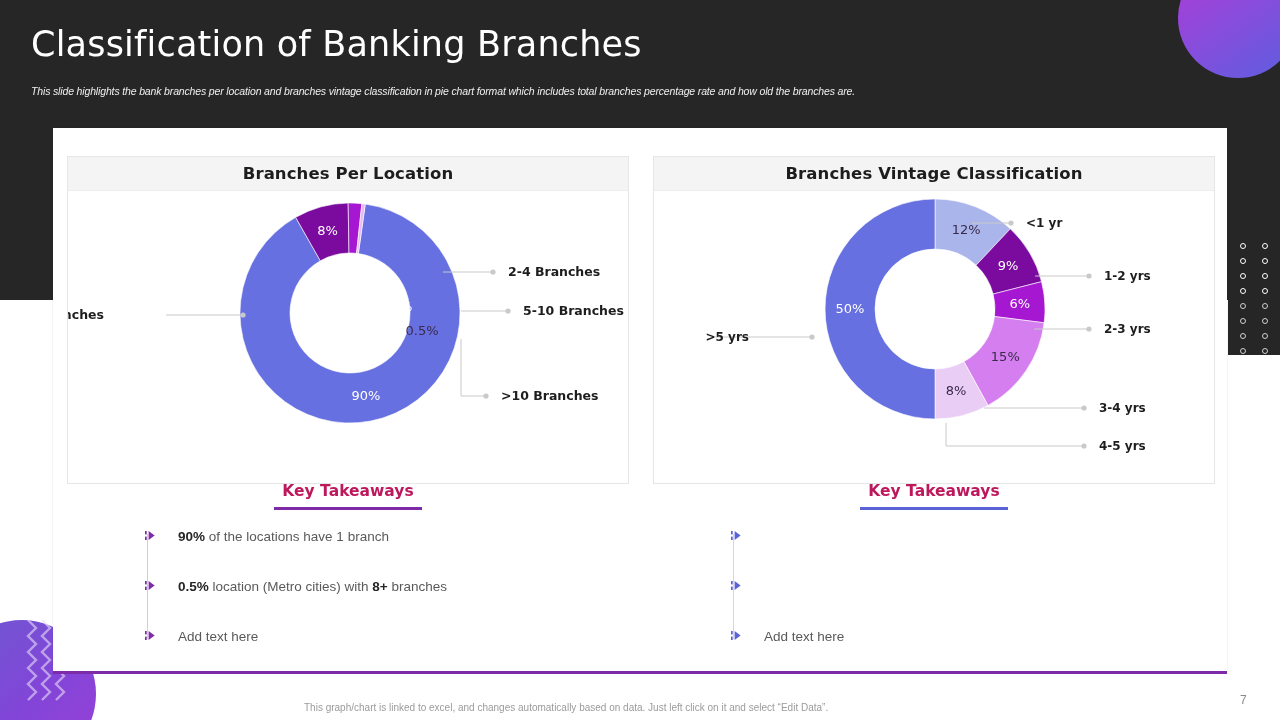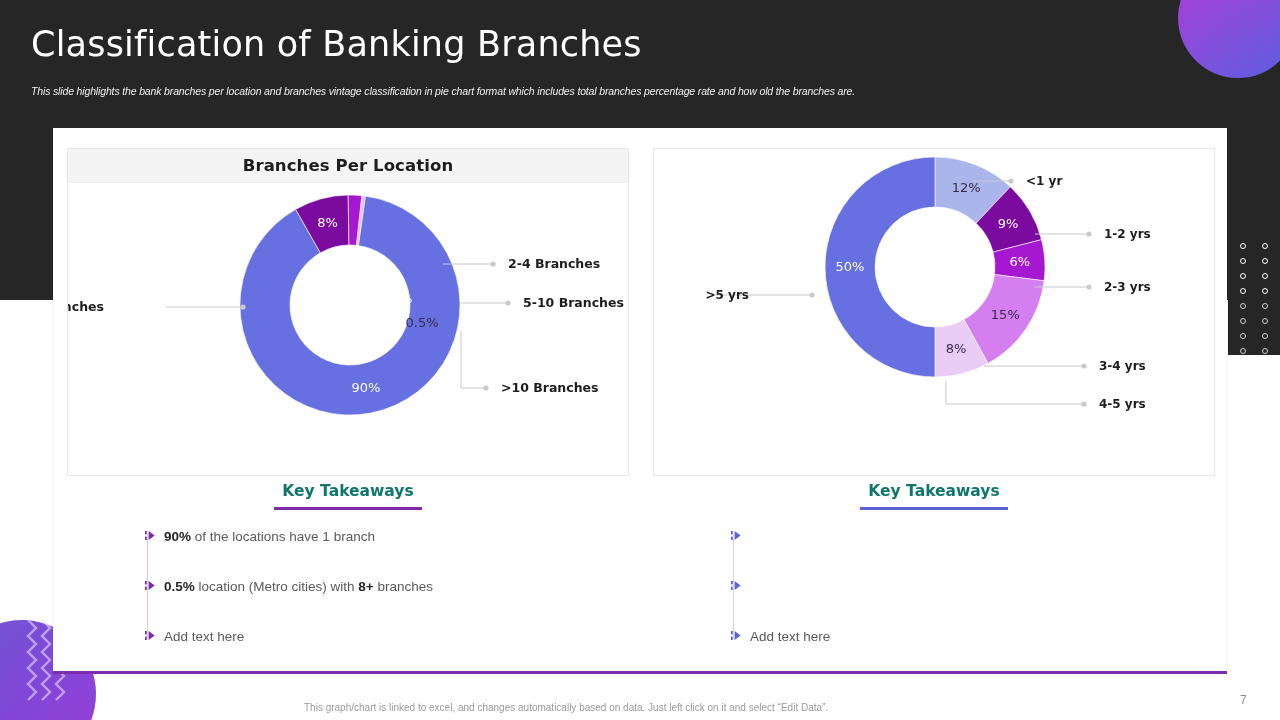--- a/index.html
+++ b/index.html
@@ -60,21 +60,21 @@
     position:absolute; left:53px; top:128px; width:1174px; height:545px;
     background:#ffffff; z-index:6;
     box-shadow:0 0 0 1px rgba(0,0,0,0.04);
   }
   .purple-bar{
     position:absolute; left:53px; top:671px; width:1174px; height:3px;
     background:#7d2ba8; z-index:7;
   }
 
   
-  .panel{ position:absolute; top:20px; width:562px; }
+  .panel{ position:absolute; top:28px; width:562px; }
   .panel.left{ left:14px; }
   .panel.right{ left:600px; }
 
   .chart-box{
     border:1px solid #e6e6e6; background:#fff; height:328px; position:relative;
   }
   .chart-head{
     height:34px; background:#f4f4f4; border-bottom:1px solid #ededed;
     display:flex; align-items:center; justify-content:center;
   }
@@ -83,29 +83,29 @@
     font-family:"DejaVu Sans", sans-serif;
   }
   .chart-area{ position:relative; height:293px; }
   .chart-area svg{ position:absolute; left:0; top:0; }
 
   
   .kt{ position:absolute; top:354px; width:562px; }
   .kt.left{ left:14px; }
   .kt.right{ left:600px; }
   .kt-title{
-    text-align:center; font-size:15.5px; font-weight:700; color:#0f766e;
+    text-align:center; font-size:15.5px; font-weight:700; color:#be185d;
     font-family:"DejaVu Sans", sans-serif;
   }
   .kt-rule{ width:148px; height:2.5px; margin:7px auto 0; }
   .kt-list{ margin-top:18px; position:relative; padding-left:78px; }
   .kt-spine{
     position:absolute; left:80px; top:6px; width:1px; height:105px;
   }
-  .kt-item{ display:flex; align-items:flex-start; gap:8px; height:50px; }
+  .kt-item{ display:flex; align-items:flex-start; gap:22px; height:50px; }
   .kt-bullet{ flex:0 0 auto; margin-top:2px; }
   .kt-text{
     font-size:13.5px; color:#5a5a5a; line-height:1.3; white-space:nowrap;
   }
   .kt-text b{ color:#262626; font-weight:700; }
 
   
   .footnote{
     position:absolute; left:304px; top:702px; font-size:10px; color:#9b9b9b;
     z-index:8; white-space:nowrap;
@@ -219,20 +219,23 @@
             <rect x="0" y="6.6" width="1.7" height="3.4" fill="#7d2ba8"></rect>
             <path d="M3.6 1 L9.6 5.5 L3.6 10 Z" fill="#7d2ba8"></path>
           </svg>
           <div class="kt-text">Add text here</div>
         </div>
       </div>
   </div>
 
   <div class="panel right">
     <div class="chart-box">
+      <div class="chart-head">
+        <span>Branches Vintage Classification</span>
+      </div>
       <div class="chart-area" id="chart1">
           <svg width="560" height="293" viewBox="0 0 560 293">
             <path d="M281 8 A110 110 0 0 1 356.30018165215574 37.81345098364473 L322.0728263557213 74.26188235471531 A60 60 0 0 0 281 58 Z" fill="#aab5ec" stroke="#ffffff" stroke-width="0.6"></path>
             <path d="M356.30018165215574 37.81345098364473 A110 110 0 0 1 387.5441477241494 90.64411241186596 L339.11498966771785 103.0786067701087 A60 60 0 0 0 322.0728263557213 74.26188235471531 Z" fill="#7a0b9e" stroke="#ffffff" stroke-width="0.6"></path>
             <path d="M387.5441477241494 90.64411241186596 A110 110 0 0 1 390.1326171445926 131.78665569207345 L340.52688207886865 125.51999401385824 A60 60 0 0 0 339.11498966771785 103.0786067701087 Z" fill="#a617d1" stroke="#ffffff" stroke-width="0.6"></path>
             <path d="M390.1326171445926 131.78665569207345 A110 110 0 0 1 333.9929041511887 214.393734804825 L309.90522044610293 170.5784008026318 A60 60 0 0 0 340.52688207886865 125.51999401385824 Z" fill="#d47ef0" stroke="#ffffff" stroke-width="0.6"></path>
             <path d="M333.9929041511887 214.393734804825 A110 110 0 0 1 281 228 L281 178 A60 60 0 0 0 309.90522044610293 170.5784008026318 Z" fill="#e9cdf5" stroke="#ffffff" stroke-width="0.6"></path>
             <path d="M281 228 A110 110 0 0 1 281 8 L281 58 A60 60 0 0 0 281 178 Z" fill="#6670e0" stroke="#ffffff" stroke-width="0.6"></path>
             <text x="312.2905869781976" y="42.96899869949863" text-anchor="middle" class="pct" fill="#3a2a4a">12%</text>
             <text x="354.1630722953352" y="78.73147966121843" text-anchor="middle" class="pct" fill="#ffffff">9%</text>

